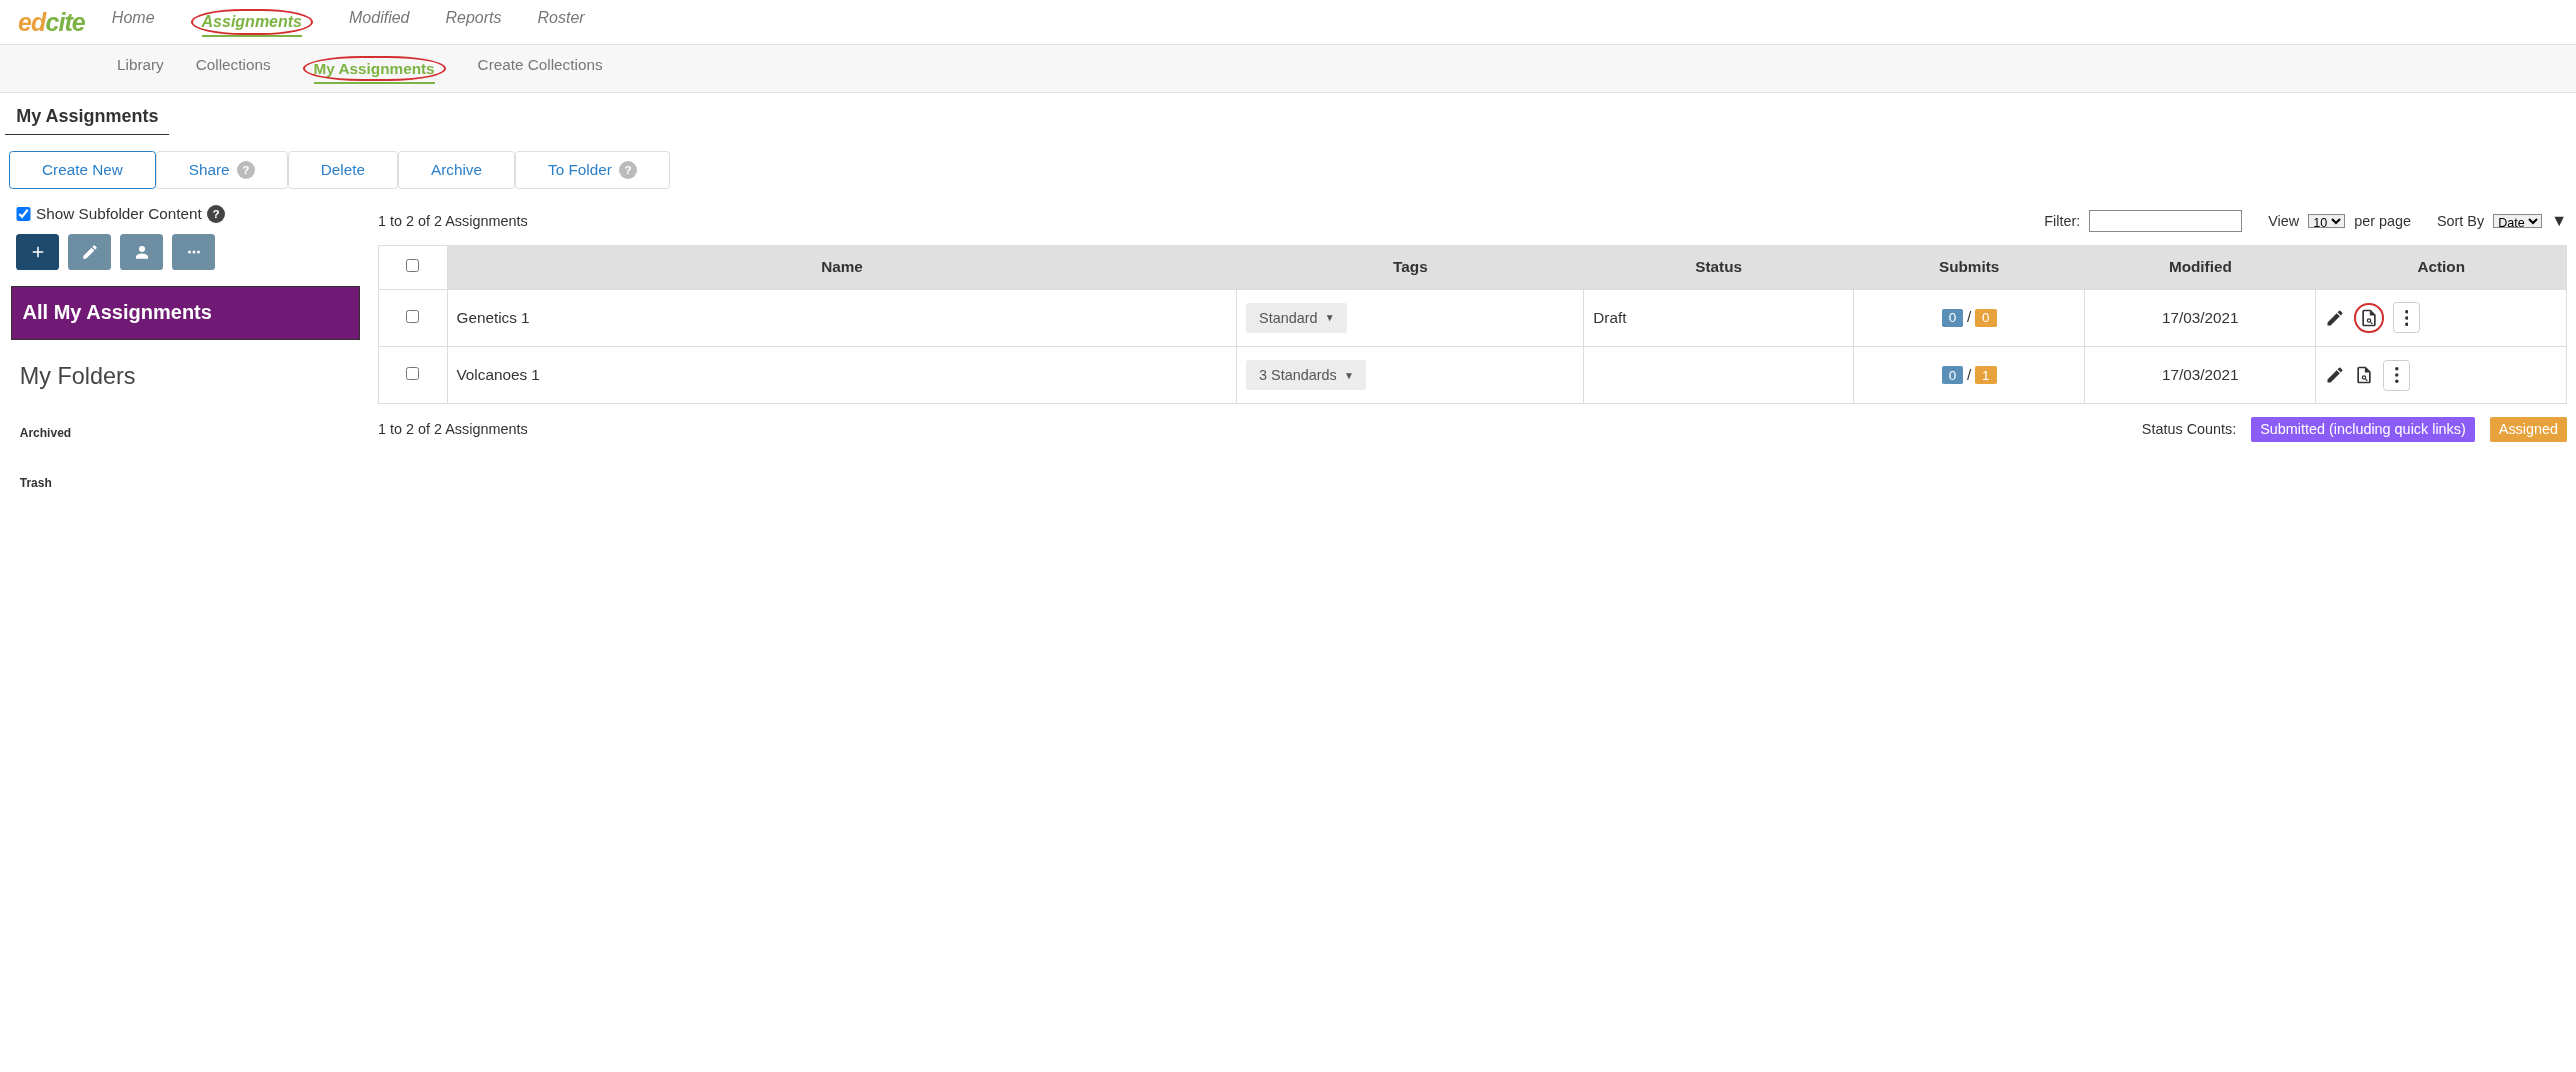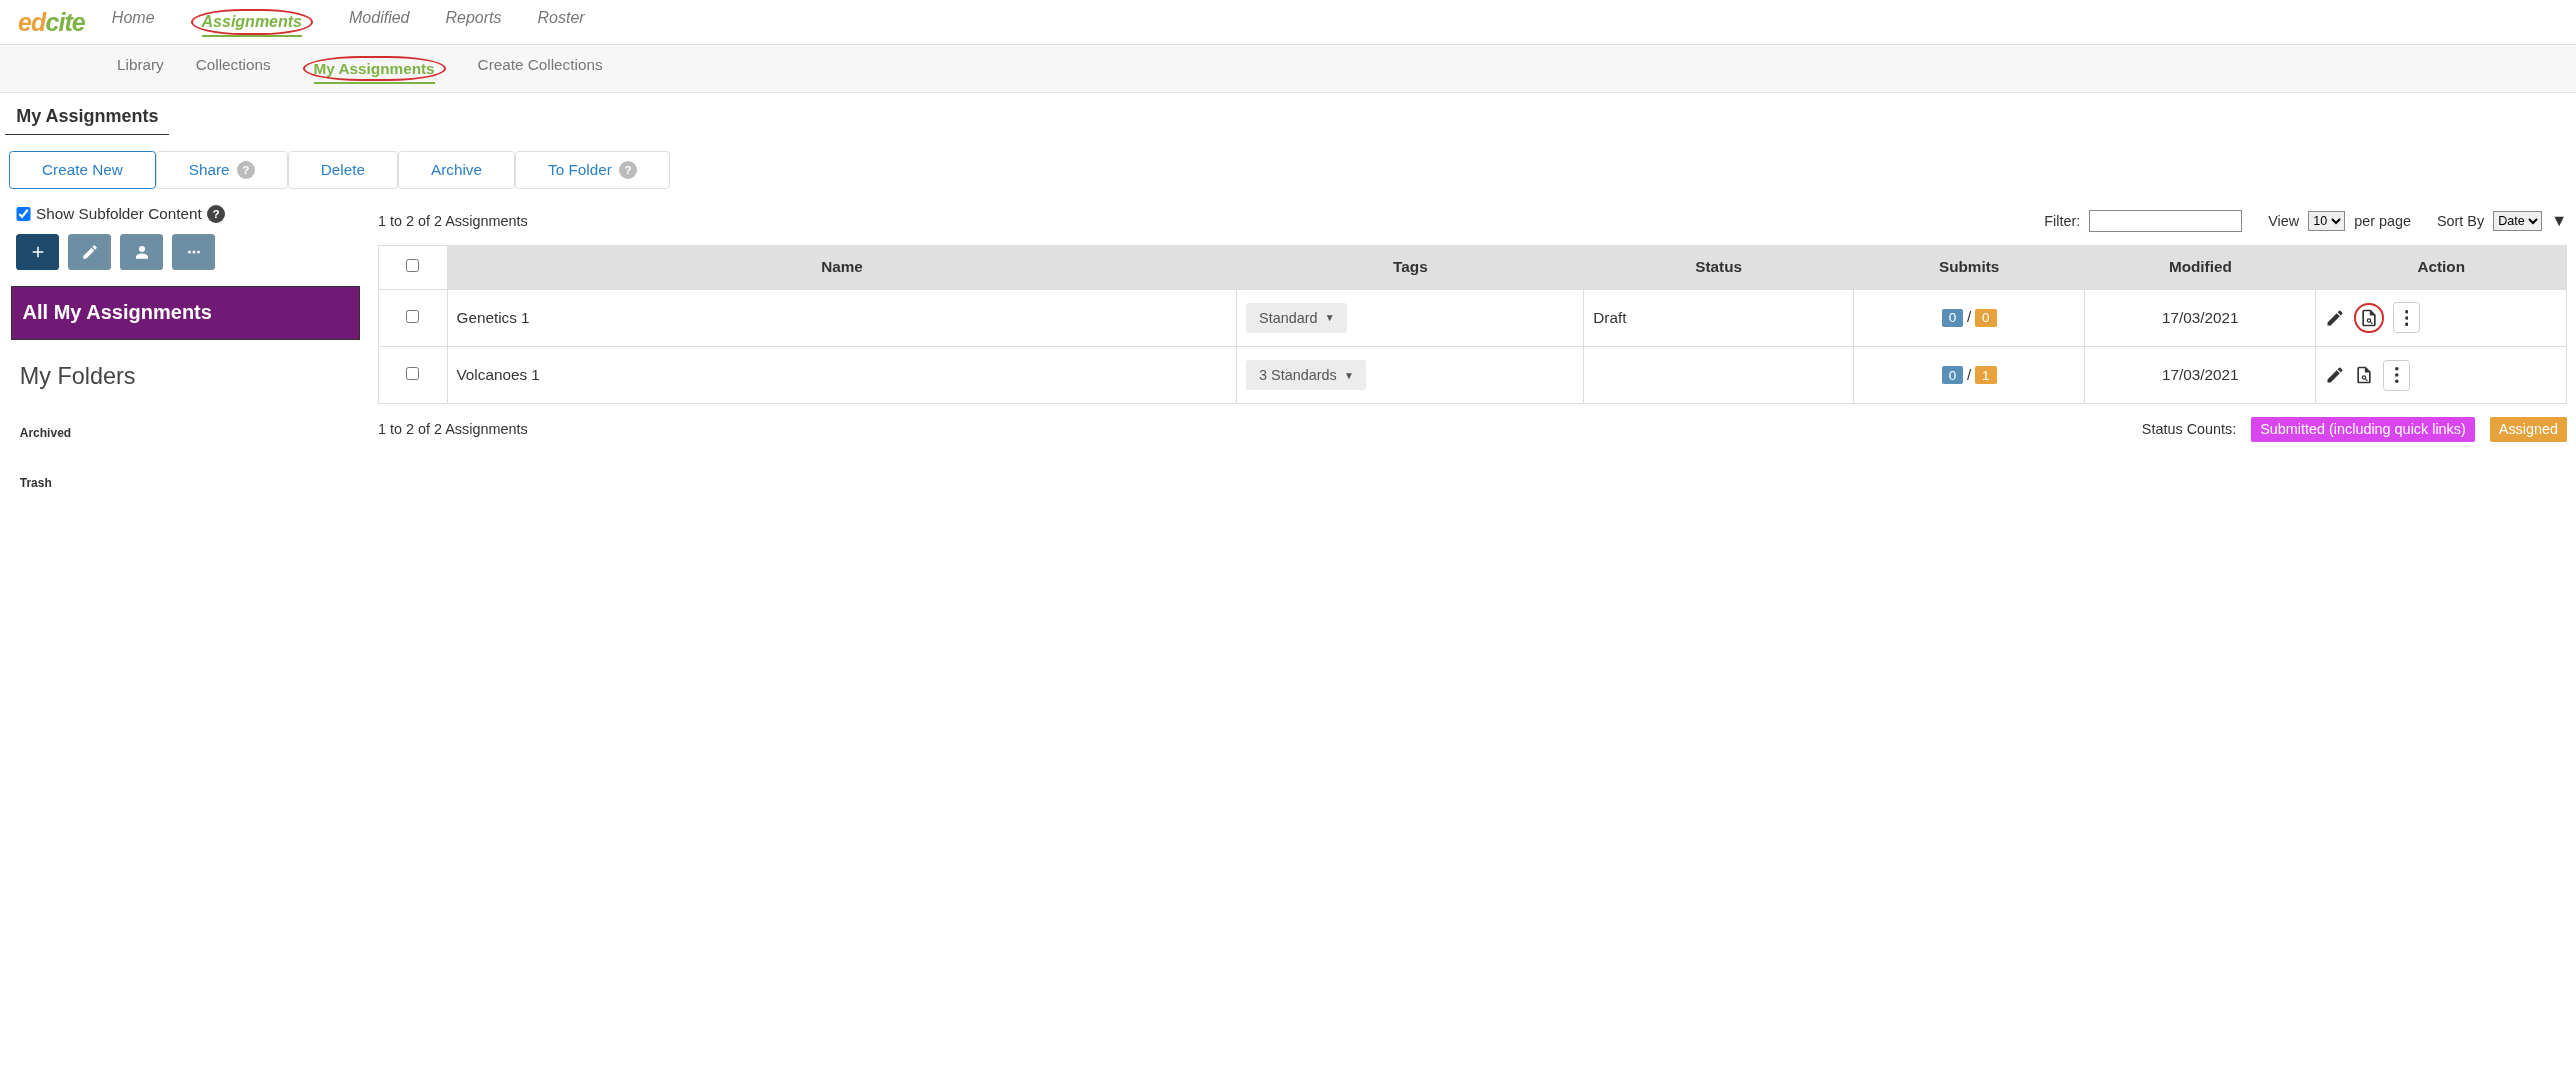--- a/index.html
+++ b/index.html
@@ -38,42 +38,42 @@
 .tbtn.primary { background: #1e4a6d; }
 .tbtn.secondary { background: #6d8ea3; }
 .tbtn svg { width: 18px; height: 18px; fill: #fff; }
 .side-all { background: #701a75; color: #fff; padding: 14.4px 10.8px; font-size: 20px; font-weight: bold; border: 0.9px solid #333; margin-bottom: 16px; margin-left: -5.4px; }
 .side-h { font-size: 23.4px; color: #444; padding: 7.2px 3.6px; margin-bottom: 21.6px; }
 .side-link { font-size: 12px; font-weight: 600; padding: 7.2px 3.6px; margin-bottom: 21.6px; cursor: pointer; }
 .content { flex: 1; }
 .list-meta { display: flex; align-items: center; justify-content: space-between; padding: 5.4px 0 12.6px; font-size: 14.4px; }
 .list-meta .right { display: flex; align-items: center; gap: 9px; }
 .filter-input { width: 153px; height: 21.6px; border: 0.9px solid #888; }
-select { border: 0.9px solid #888; font-size: 12.6px; height: 20px; }
+select { border: 0.9px solid #888; font-size: 12.6px; height: 14px; text-decoration: underline; }
 .arrow-down { font-size: 16px; }
 table { width: 100%; border-collapse: collapse; border: 0.9px solid #ddd; }
 th { background: #e0e0e0; padding: 12.6px 7.2px; font-size: 15.3px; font-weight: 600; border: 0.9px solid #ddd; }
 th.chk-col, td.chk-col { width: 32px; background: #fff; text-align: center; border-right: 0.9px solid #ddd; }
 td { padding: 12.6px 9px; border: 0.9px solid #ddd; font-size: 15.3px; vertical-align: middle; }
 .tag-chip { background: #ececec; border-radius: 2.7px; padding: 7.2px 12.6px; display: inline-flex; align-items: center; gap: 7.2px; font-size: 14.4px; color: #555; cursor: pointer; }
 .tag-chip .caret { font-size: 10px; }
 .count-badge { display: inline-block; padding: 1.8px 7.2px; color: #fff; font-size: 13.5px; border-radius: 1.8px; }
 .badge-blue { background: #5a8fb8; }
 .badge-orange { background: #e8a23c; }
 .badge-sep { margin: 0 3.6px; }
 .action-cell { display: flex; align-items: center; gap: 9px; }
 .action-ico { cursor: pointer; display: flex; }
 .action-ico svg { width: 20px; height: 20px; fill: #333; }
 .circled { border: 2.7px solid #d32f2f; border-radius: 50%; padding: 2.7px; }
 .kebab { border: 0.9px solid #ccc; border-radius: 3.6px; width: 27px; height: 31px; display: flex; align-items: center; justify-content: center; cursor: pointer; }
 .kebab svg { width: 3.6px; height: 16px; fill: #333; }
 .footer-row { display: flex; justify-content: space-between; align-items: center; padding: 12.6px 0; font-size: 14.4px; }
 .status-chips { display: flex; gap: 15px; align-items: center; }
 .status-chip { padding: 4.5px 9px; color: #fff; border-radius: 1.8px; font-size: 14.4px; }
-.chip-blue { background: #d946ef; }
+.chip-blue { background: #8b5cf6; }
 .chip-orange { background: #e8a23c; }
 </style>
 </head>
 <body>
 
 <div class="topbar">
   <div class="logo">
     <span class="ed">ed</span><span class="cite">cite</span>
   </div>
   <div class="nav-main">

